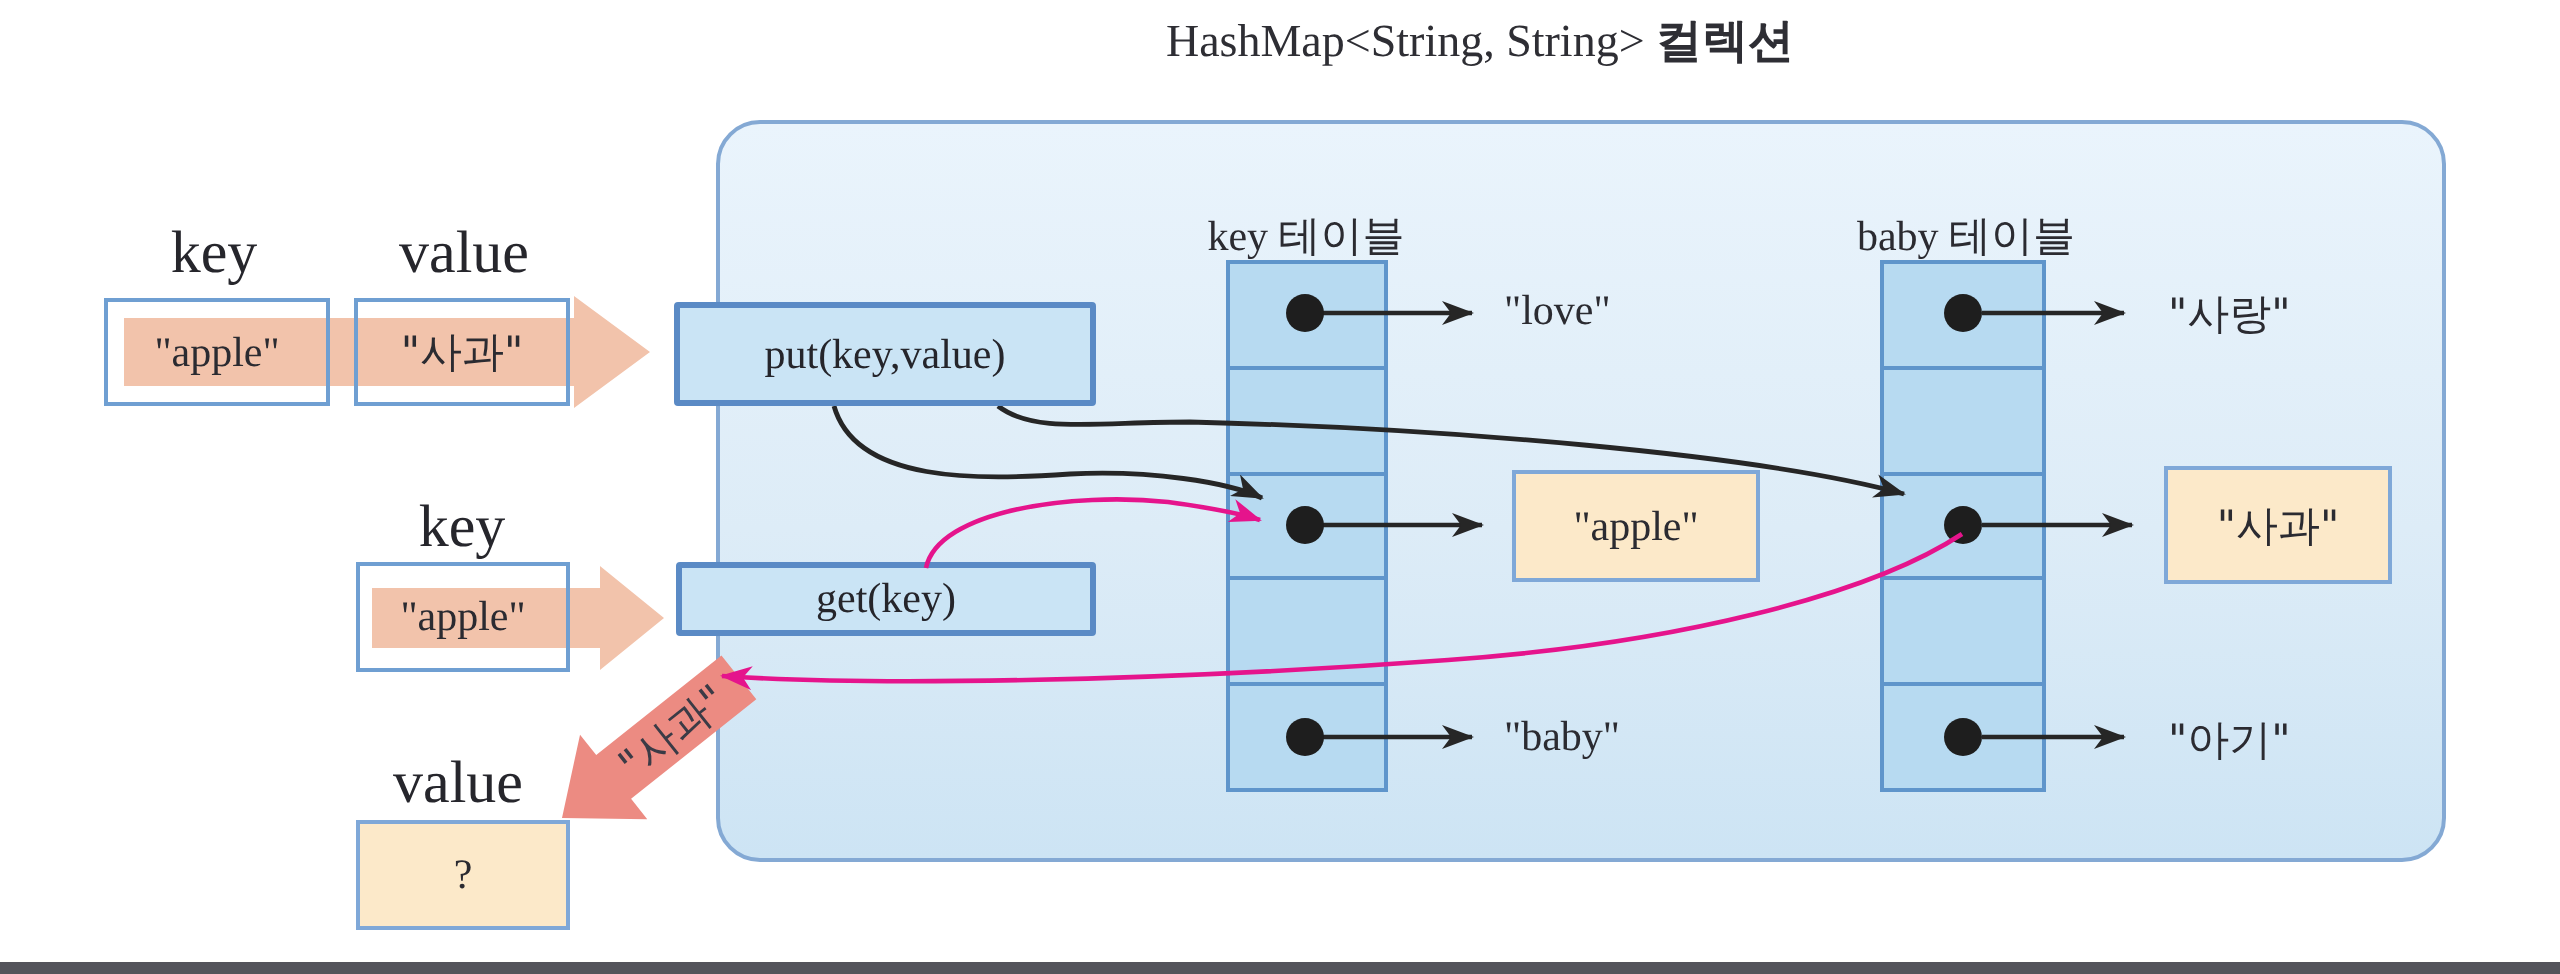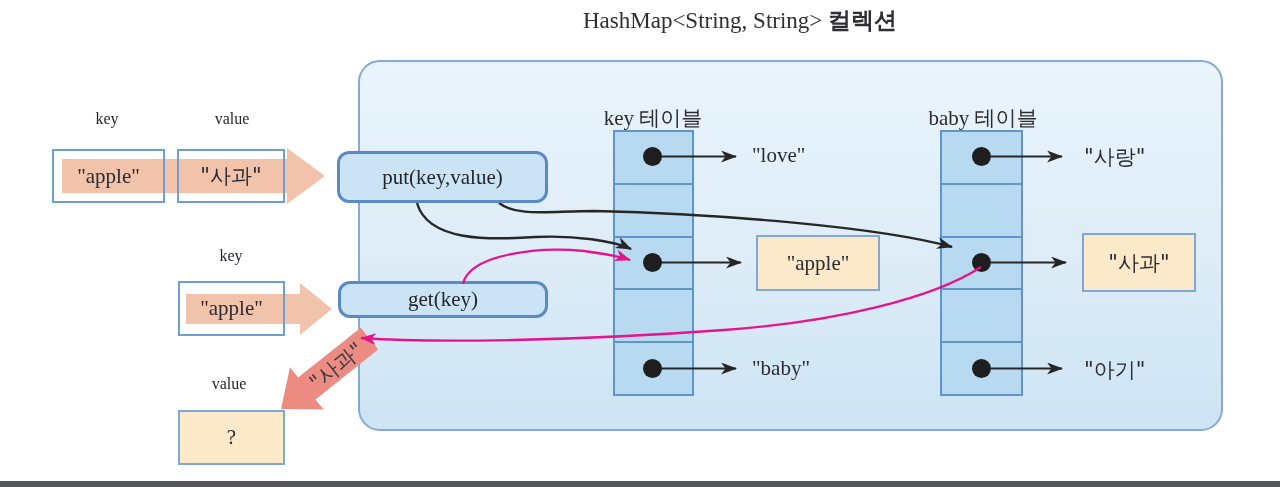--- a/index.html
+++ b/index.html
@@ -16,21 +16,21 @@
     left:358px;top:60px;width:865px;height:371px;border-radius:22px;
     background:linear-gradient(180deg,#eaf4fc 0%,#ddecf7 55%,#cde4f4 100%);
     border:2.5px solid #84a9d4;z-index:1;
   }
   
   #diagram-title{left:440px;top:5px;width:600px;text-align:center;font-size:23px;z-index:4;}
   #diagram-title .ko{font-weight:bold;}
 
   
   .method-box{
-    background:#cae4f5;border:3px solid #5a8ac5;border-radius:12px;
+    background:#cae4f5;border:3px solid #5a8ac5;border-radius:2px;
     display:flex;align-items:center;justify-content:center;
     font-size:21px;color:#25252b;z-index:4;
   }
   #put-box{left:337px;top:151px;width:211px;height:52px;}
   #get-box{left:338px;top:281px;width:210px;height:37px;}
 
   
   .table-col{border:2.5px solid #5f95cb;background:#b7daf1;display:flex;flex-direction:column;z-index:2;}
   #key-table-col{left:613px;top:130px;width:81px;height:266px;}
   #value-table-col{left:940px;top:130px;width:83px;height:266px;}
@@ -49,21 +49,21 @@
     font-size:21px;color:#2b2b31;z-index:4;
   }
   #ref-love{left:752px;top:143px;}
   #ref-baby{left:752px;top:356px;}
   #ref-sarang{left:1084px;top:143px;}
   #ref-agi{left:1084px;top:356px;}
   #ref-apple-box{left:756px;top:235px;width:124px;height:56px;}
   #ref-sagwa-box{left:1082px;top:233px;width:114px;height:59px;}
 
   
-  .io-label{font-size:16px;text-align:center;z-index:4;color:#26262c;}
+  .io-label{font-size:30px;text-align:center;z-index:4;color:#26262c;}
   #put-key-label{left:57px;top:110px;width:100px;}
   #put-value-label{left:182px;top:110px;width:100px;}
   #get-key-label{left:181px;top:247px;width:100px;}
   #result-label{left:179px;top:375px;width:100px;}
   .io-box{
     border:2.5px solid #6f9fd2;background:transparent;
     display:flex;align-items:center;justify-content:center;
     font-size:21px;color:#2b2b31;z-index:4;
   }
   #put-key-box{left:52px;top:149px;width:113px;height:54px;}

